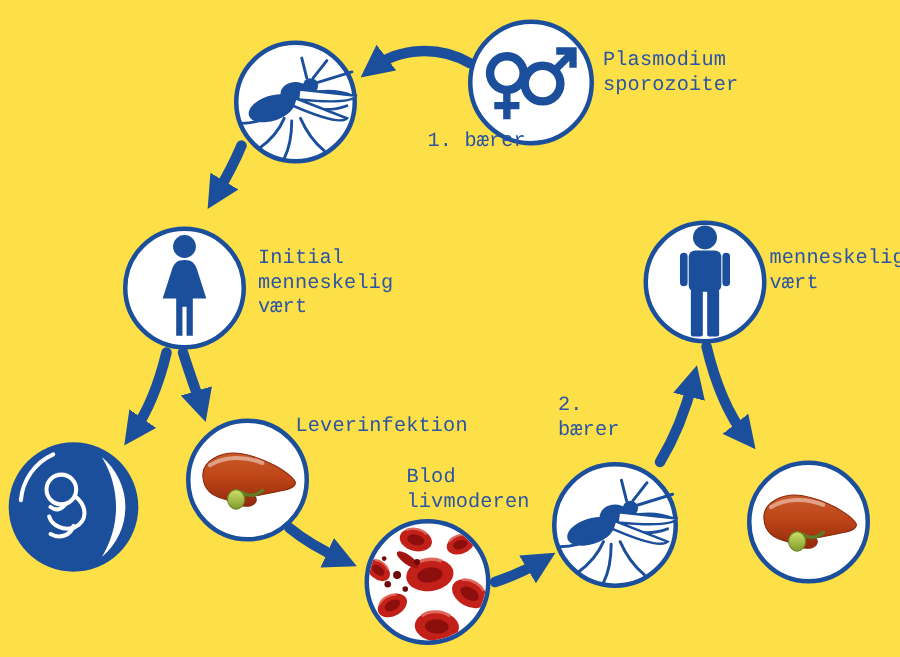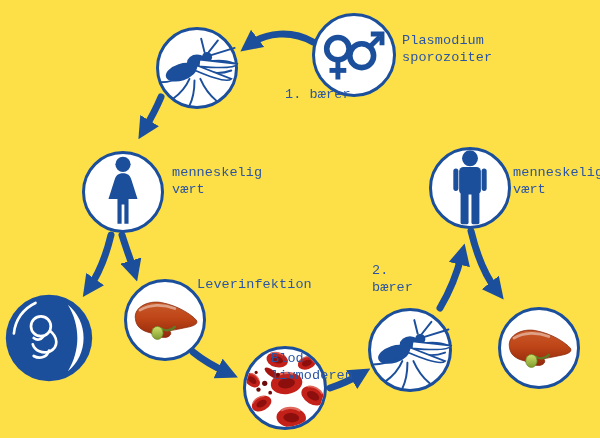--- a/index.html
+++ b/index.html
@@ -93,20 +93,21 @@
 
   <div class="circle" style="left:82px;top:151px;width:82px;height:82px;">
     <svg width="56" height="72" viewBox="0 0 80 104">
       <g fill="#1b4e9b">
         <circle cx="40" cy="12" r="11"></circle>
         <path d="M40 25 C33 25 30 28 28 34 L19 62 L32 62 L32 98 L38 98 L38 70 L42 70 L42 98 L48 98 L48 62 L61 62 L52 34 C50 28 47 25 40 25 Z"></path>
       </g>
     </svg>
   </div>
   <div class="label" style="left:172px;top:165px;">
+    <div>Initial</div>
     <div>menneskelig</div>
     <div>vært</div>
   </div>
 
   <div class="circle nob" style="left:4px;top:293px;width:90px;height:90px;">
     <svg width="90" height="90" viewBox="0 0 100 100">
       <circle cx="50" cy="50" r="48" fill="#1b4e9b"></circle>
       <path d="M71 13 A48 48 0 0 1 71 87 C85 64 85 36 71 13 Z" fill="#ffffff"></path>
       <path d="M11 45 A41 41 0 0 1 35 11" stroke="#ffffff" stroke-width="3" fill="none" stroke-linecap="round"></path>
       <g stroke="#ffffff" stroke-width="3" fill="none" stroke-linecap="round">
@@ -165,21 +166,21 @@
         <g fill="#6d0a0a">
           <circle cx="16" cy="52" r="2.8"></circle>
             <circle cx="24" cy="44" r="3.4"></circle>
           <circle cx="31" cy="56" r="2.4"></circle>
             <circle cx="13" cy="30" r="2"></circle>
             <circle cx="41" cy="33" r="2.6"></circle>
         </g>
       </g>
     </svg>
   </div>
-  <div class="label" style="left:271px;top:311px;margin-top:40px;">
+  <div class="label" style="left:271px;top:311px;">
     <div>Blod</div>
     <div>livmoderen</div>
   </div>
 
   <div class="circle" style="left:368px;top:308px;width:84px;height:84px;">
     <svg width="94" height="94" viewBox="0 0 110 110" style="overflow:visible">
       <g fill="#1b4e9b" stroke="none">
         <ellipse cx="36" cy="60" rx="19" ry="10" transform="rotate(-18 36 60)"></ellipse>
         <ellipse cx="55" cy="49" rx="12" ry="10"></ellipse>
         <circle cx="67" cy="42" r="6"></circle>

